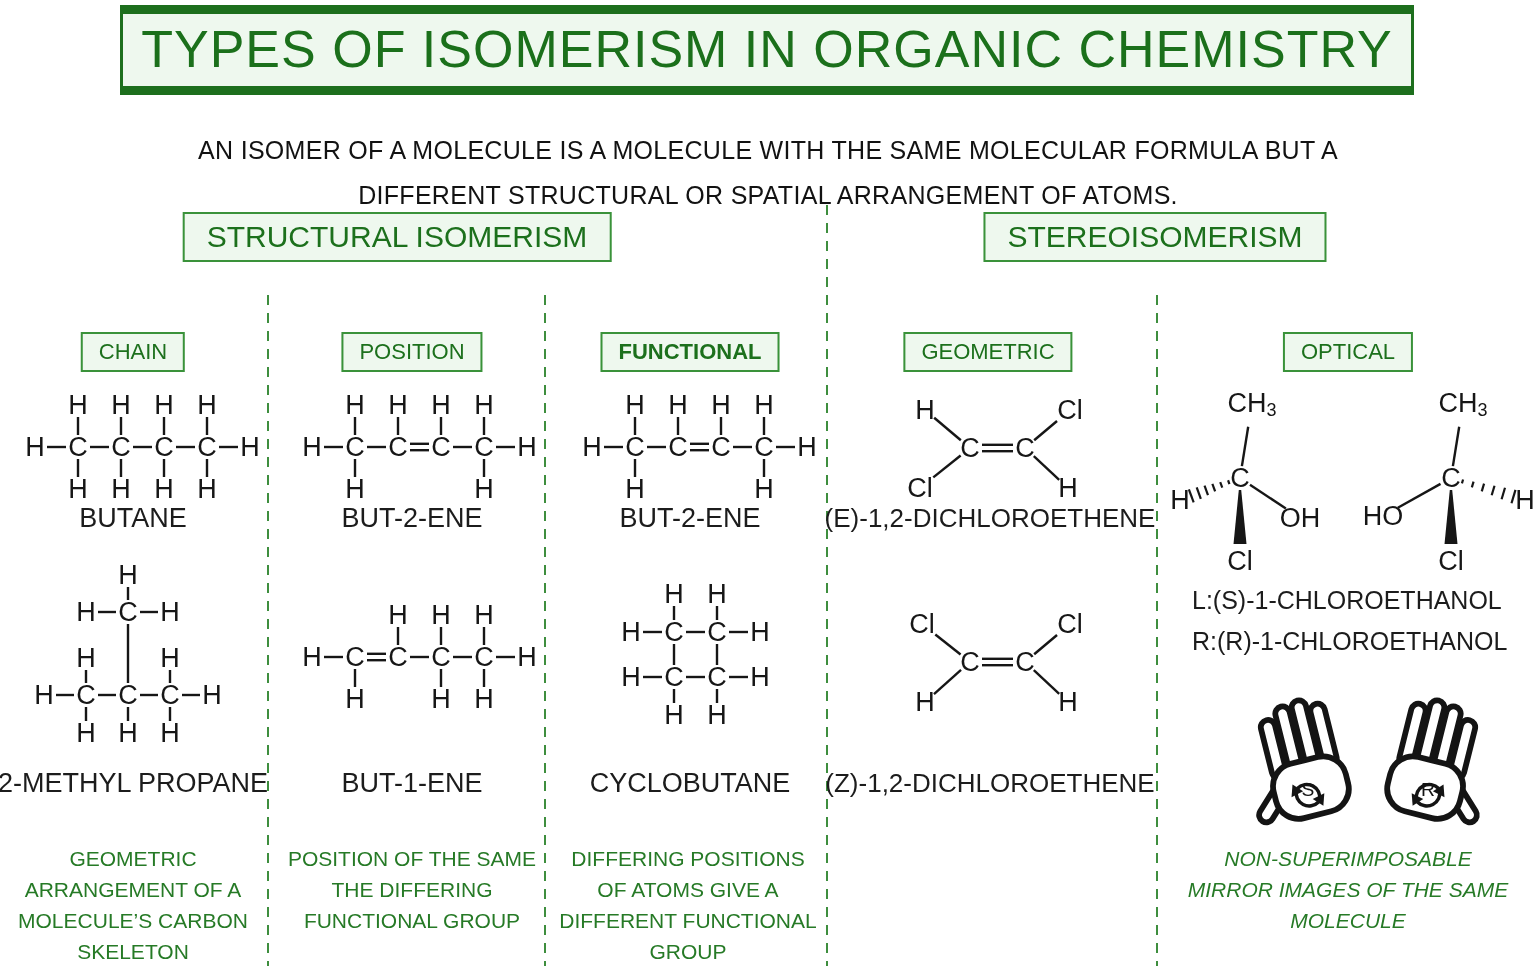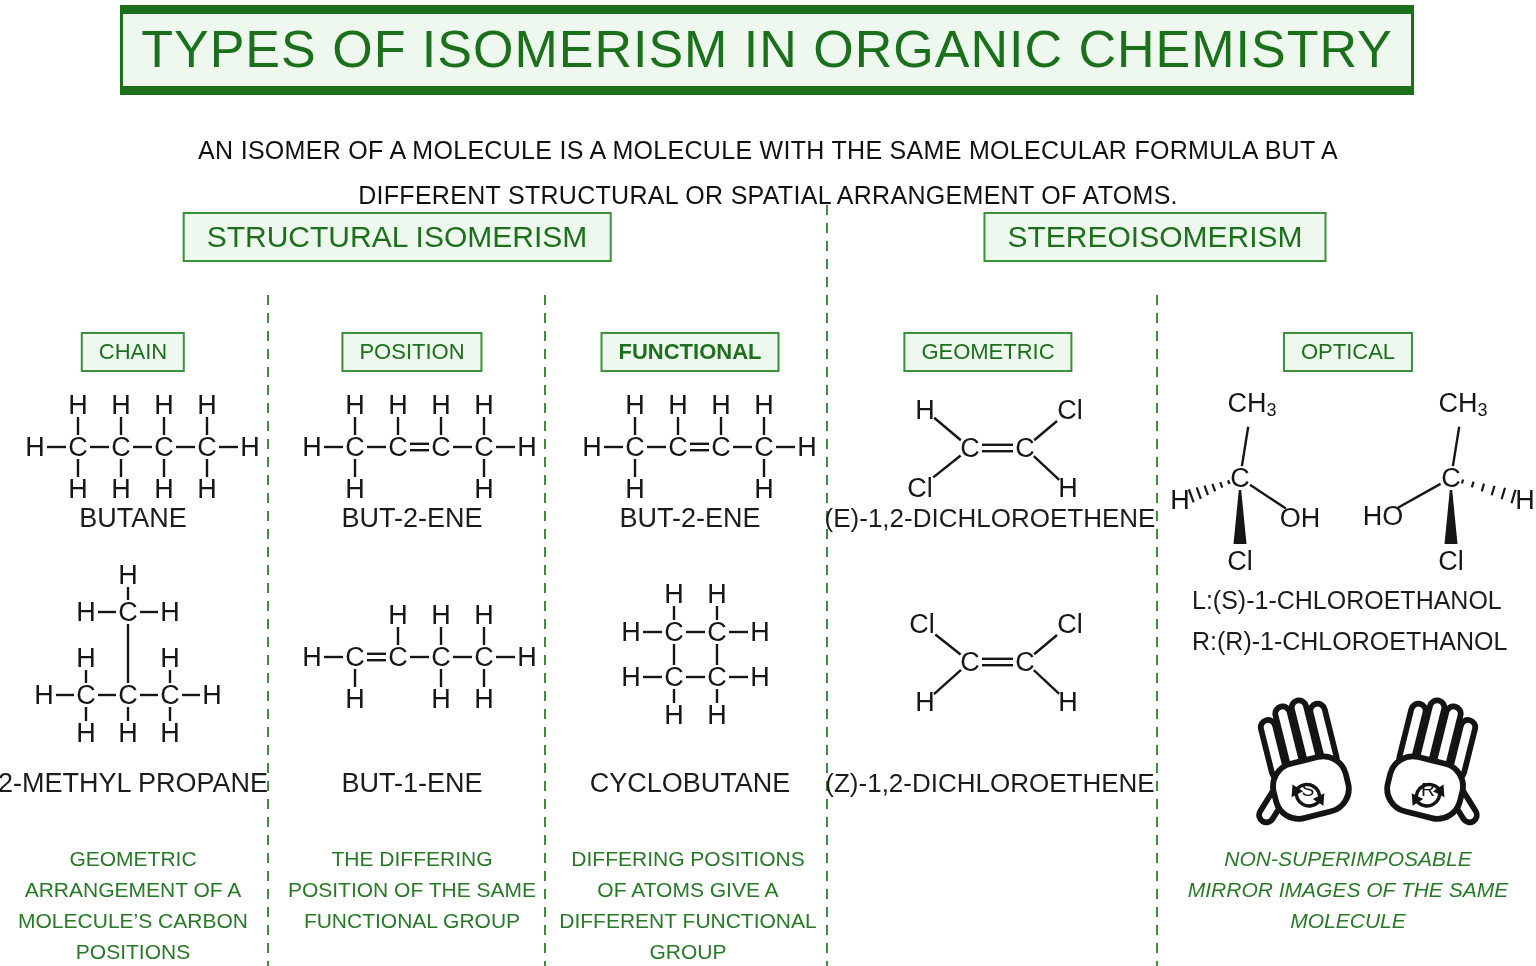--- a/index.html
+++ b/index.html
@@ -354,25 +354,25 @@
       <polygon points="45,108 46,95 57,102" fill="#141414"></polygon>
       <polygon points="79,104 78,117 67,110" fill="#141414"></polygon>
     </g>
     <text x="58" y="107" text-anchor="middle" font-size="20" fill="#141414" font-family="&quot;Liberation Sans&quot;,sans-serif">R</text>
   </svg>
 
   <div class="abs desc" style="left:18px;top:843px;width:230px;">
     <div>GEOMETRIC</div>
     <div>ARRANGEMENT OF A</div>
     <div>MOLECULE’S CARBON</div>
-    <div>POSITIONS</div>
+    <div>SKELETON</div>
   </div>
   <div class="abs desc" style="left:278px;top:843px;width:268px;">
+    <div>POSITION OF THE SAME</div>
     <div>THE DIFFERING</div>
-    <div>POSITION OF THE SAME</div>
     <div>FUNCTIONAL GROUP</div>
   </div>
   <div class="abs desc" style="left:552px;top:843px;width:272px;">
     <div>DIFFERING POSITIONS</div>
     <div>OF ATOMS GIVE A</div>
     <div>DIFFERENT FUNCTIONAL</div>
     <div>GROUP</div>
   </div>
   <div class="abs desc" style="left:1168px;top:843px;width:360px;font-style:italic;">
     <div>NON-SUPERIMPOSABLE</div>

